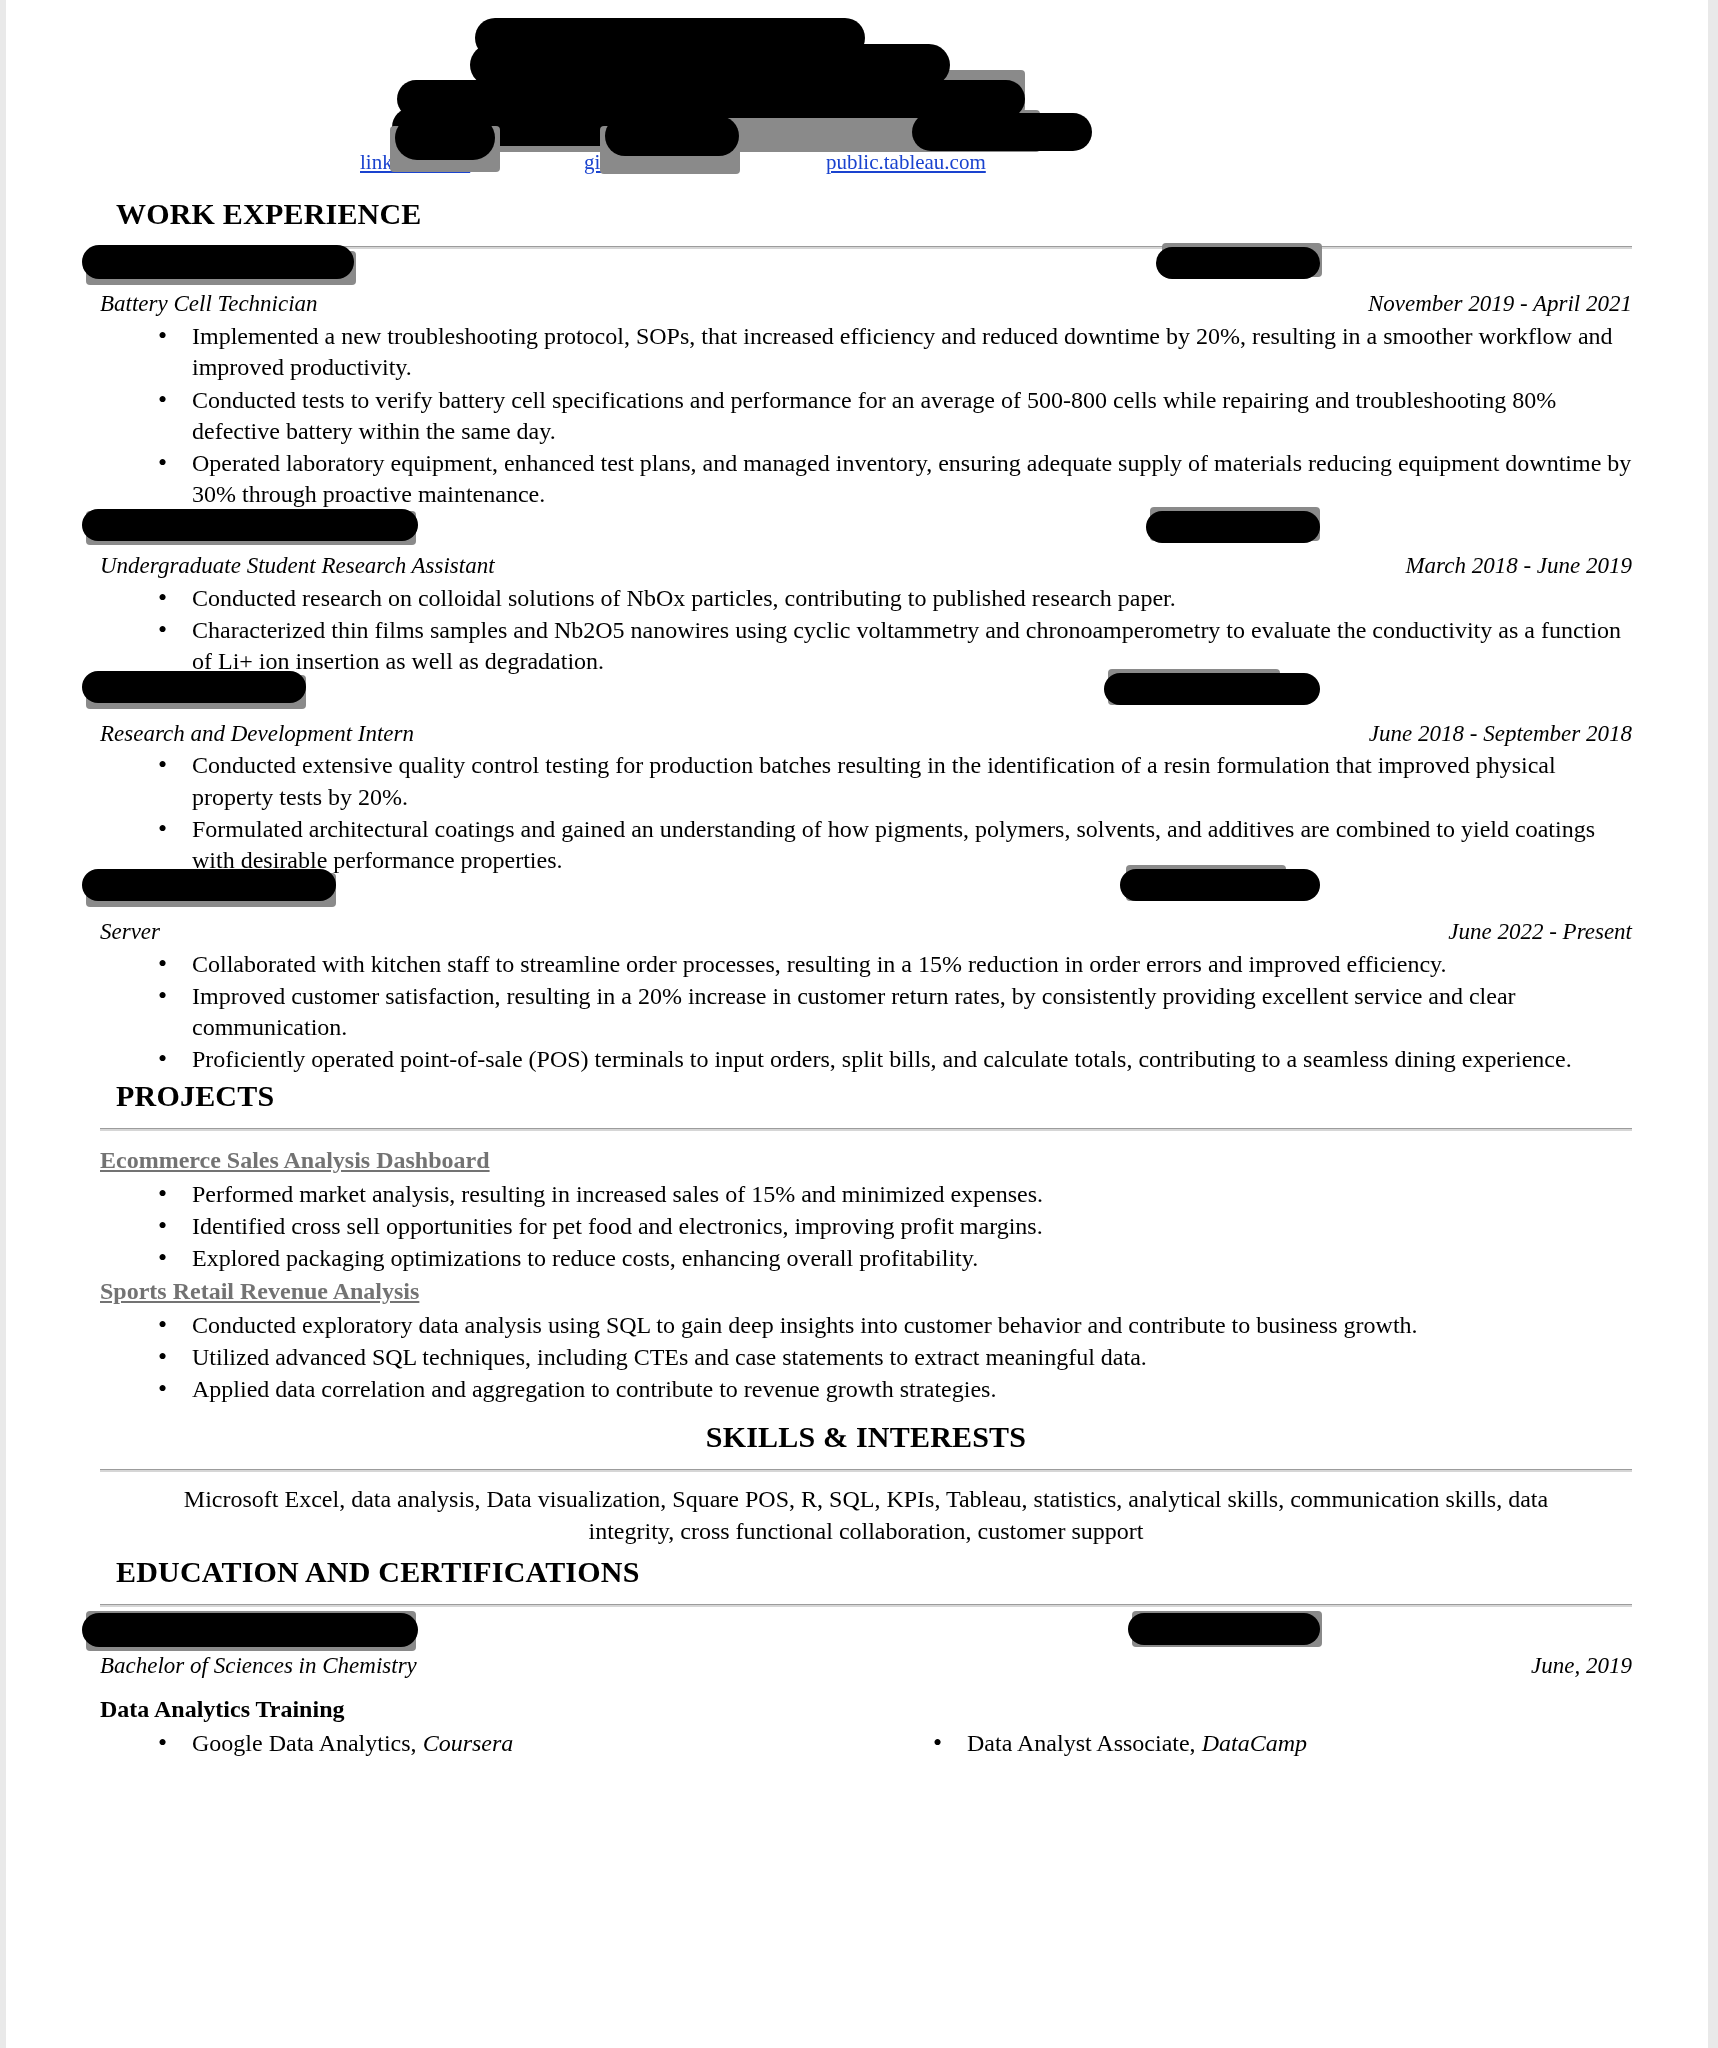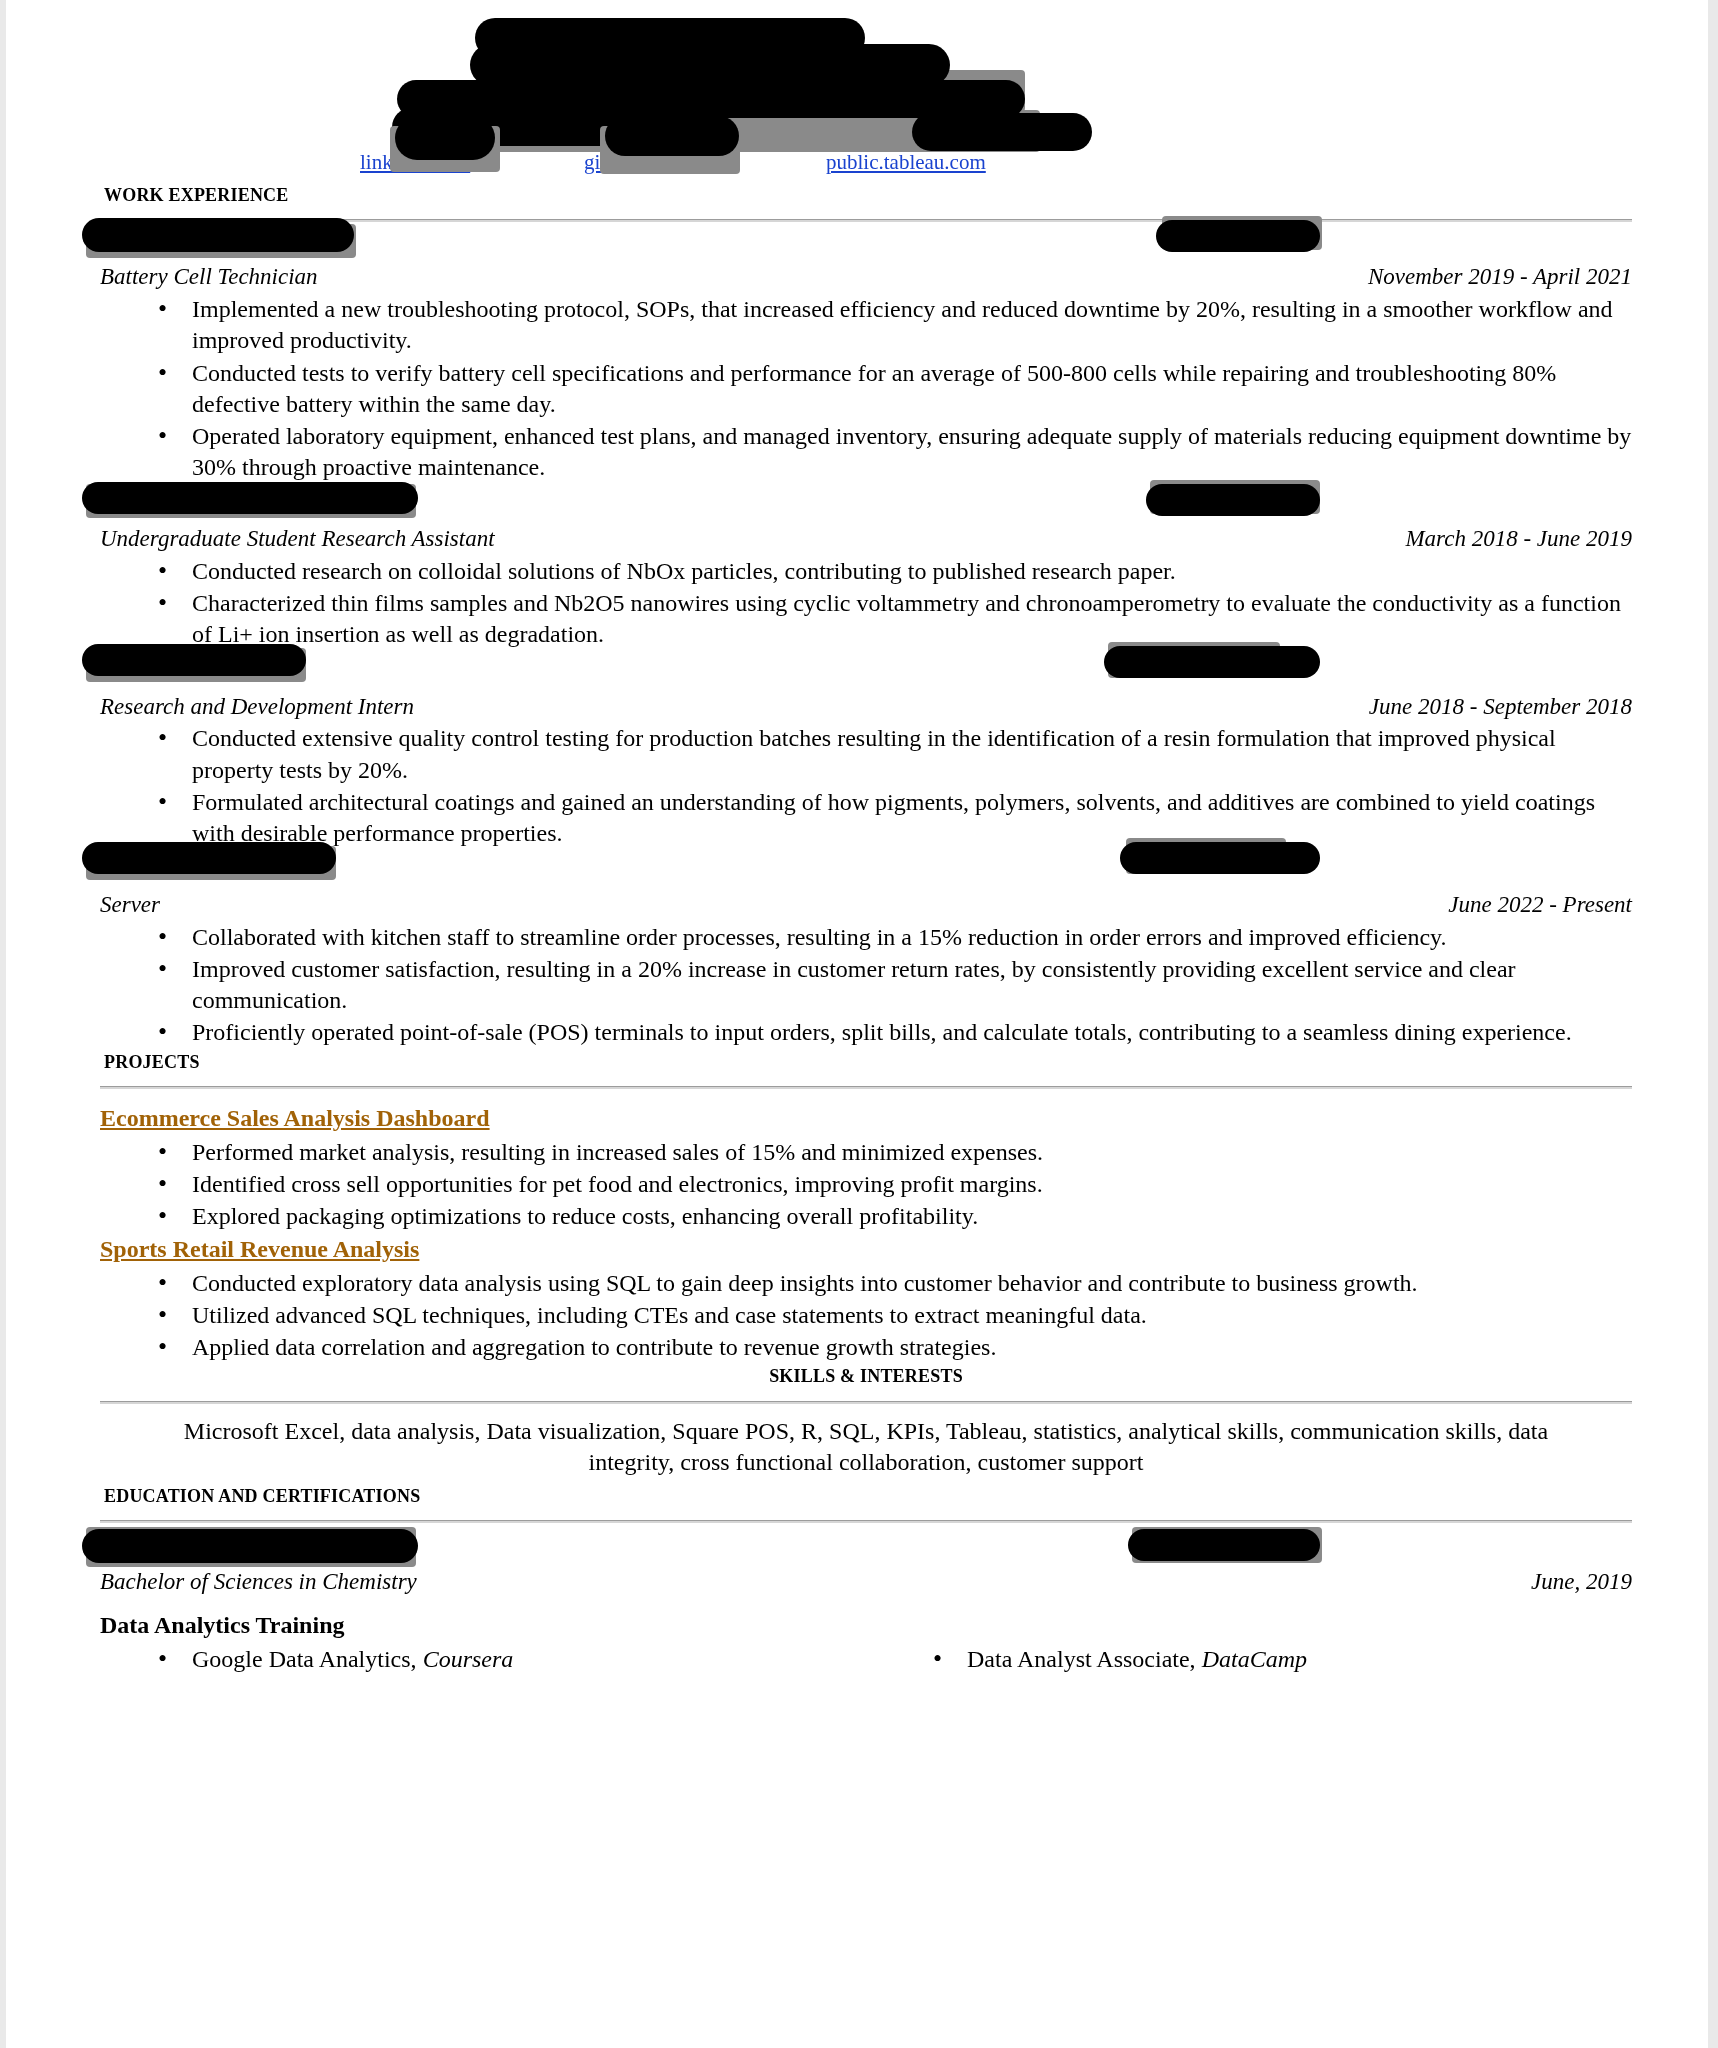--- a/index.html
+++ b/index.html
@@ -63,23 +63,23 @@
     border-radius: 26px;
   }
   .redact.halo {
     background: #8a8a8a;
     border-radius: 4px;
   }
 
   
   .section-title {
     font-weight: bold;
-    font-size: 18px;
+    font-size: 30px;
     letter-spacing: .2px;
-    margin: 4px;
+    margin: 16px;
     padding: 0;
     line-height: 1.08;
     font-family: Liberation Serif, serif;
   }
   .section-title.center { text-align: center; }
   .hr {
     height: 3px;
     background: linear-gradient(to bottom,#9c9c9c 0 1px,#d6d6d6 1px 3px);
     margin: 14px 0 0 0;
     width: 100%;
@@ -115,21 +115,21 @@
     content: "\2022";
     position: absolute;
     left: 8px;
     top: -2px;
     font-size: 26px;
     line-height: 1.30;
   }
 
   
   .project-link {
-    color: #a16207;
+    color: #737373;
     font-weight: bold;
     text-decoration: underline;
     font-size: 24px;
     display: inline-block;
     line-height: 1.25;
   }
 
   
   .skills-body {
     text-align: center;

